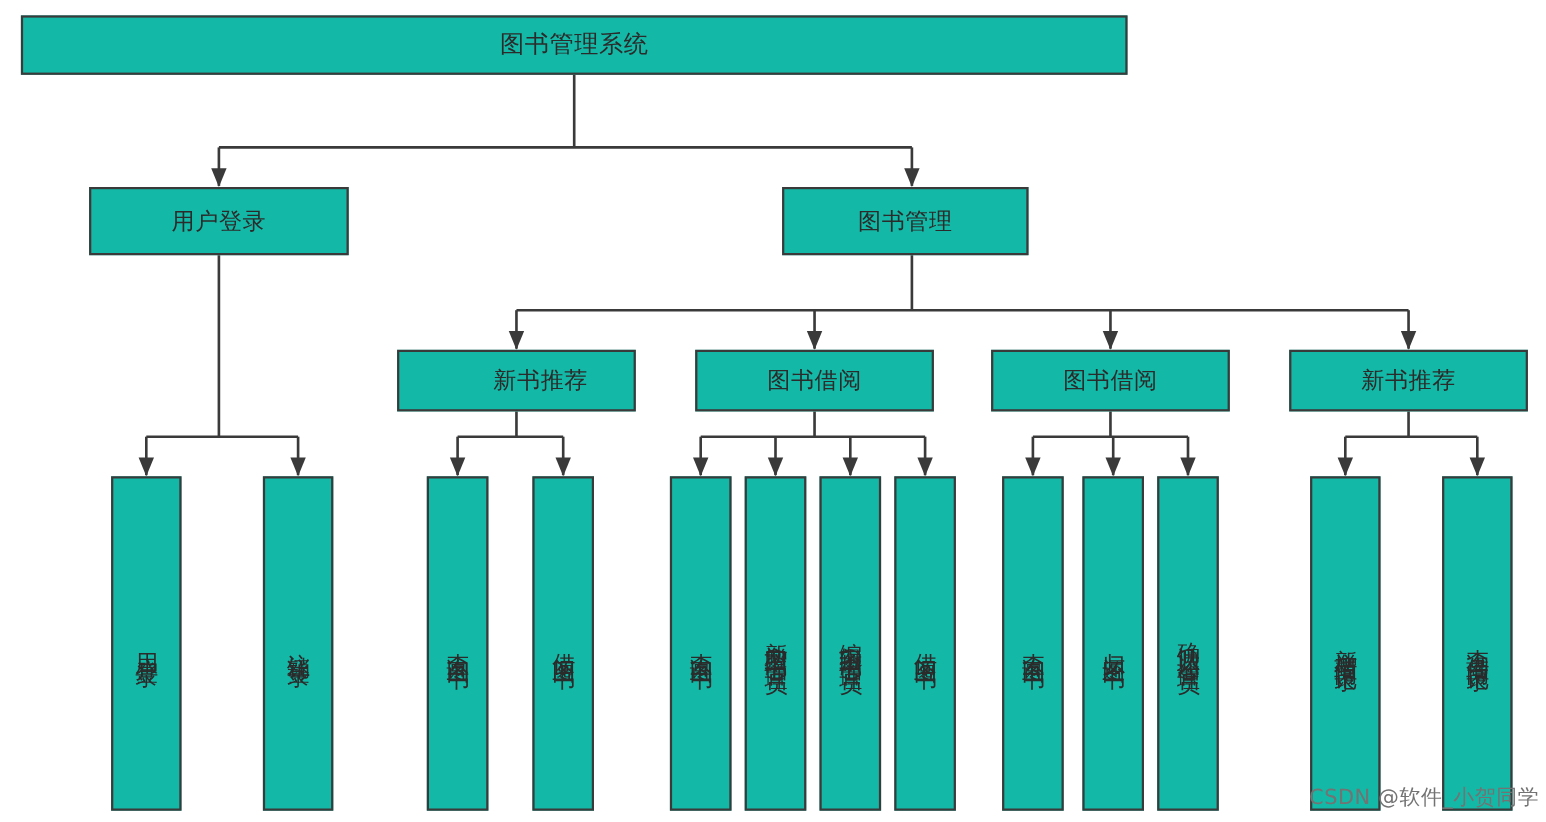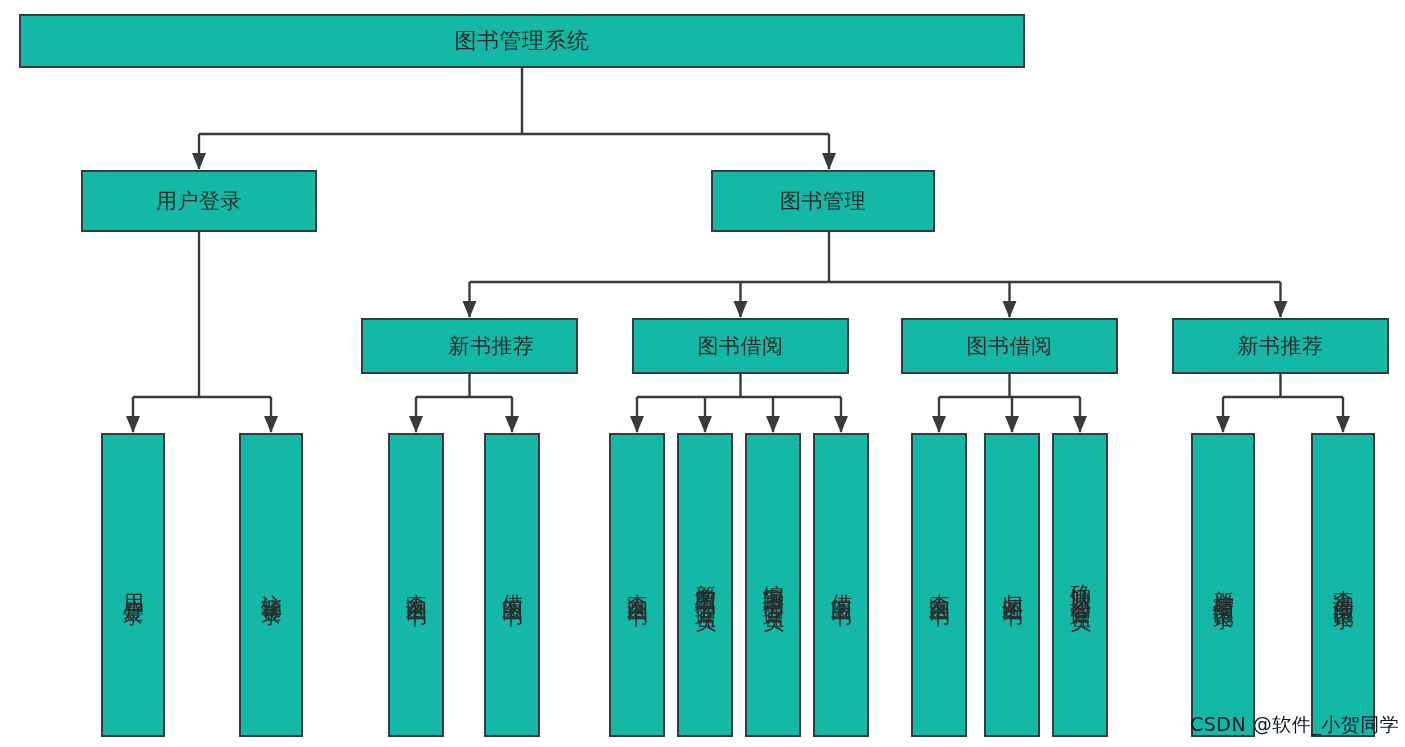--- a/index.html
+++ b/index.html
@@ -180,14 +180,14 @@
       <div class="node vertical" style="left: 1052px; top: 433px; width: 56px; height: 304px;">
         <span class="node-label">确认归还（管理员）</span>
       </div>
       <div class="node vertical" style="left: 1191px; top: 433px; width: 64px; height: 304px;">
         <span class="node-label">新增借阅记录</span>
       </div>
       <div class="node vertical" style="left: 1311px; top: 433px; width: 64px; height: 304px;">
         <span class="node-label">查询借阅记录</span>
       </div>
     </div>
-  <div class="watermark" style="left: 1190px; top: 712px; color: #0f172a;">CSDN @软件_小贺同学</div>
+  <div class="watermark" style="left: 1190px; top: 712px; color: #737373;">CSDN @软件_小贺同学</div>
 </div>
 
 </body></html>

